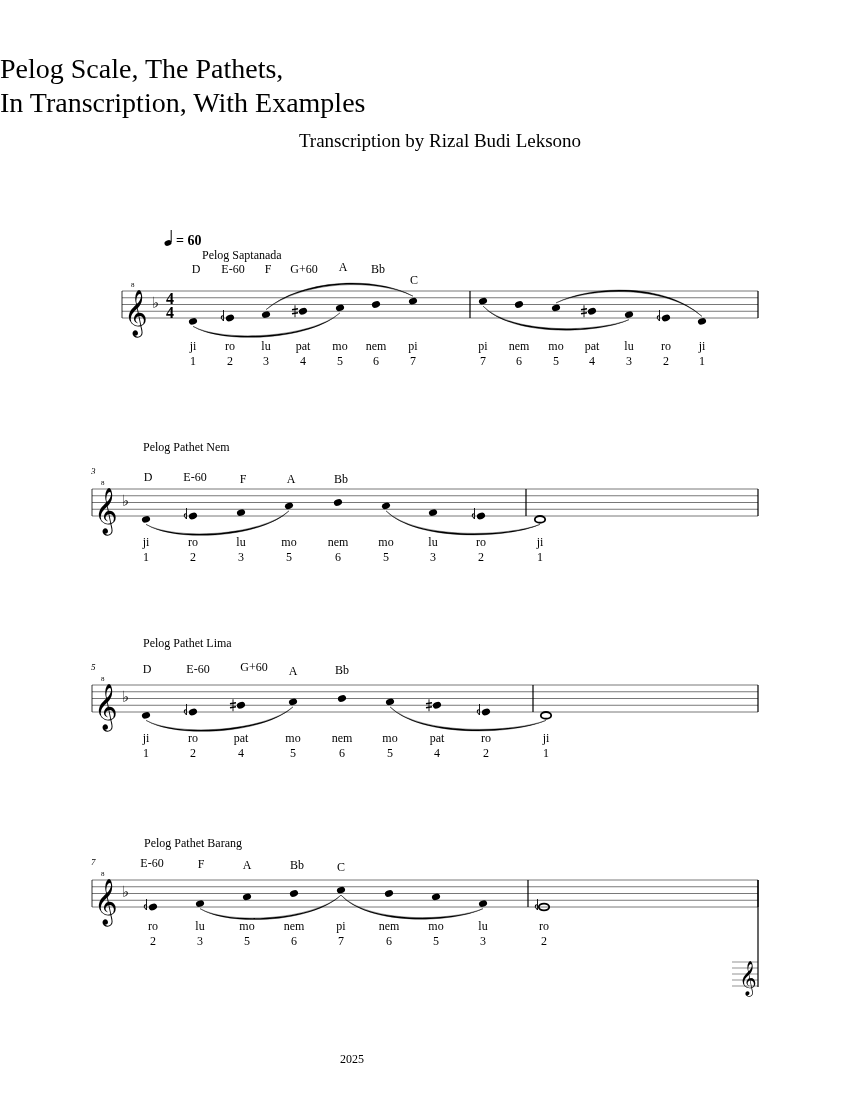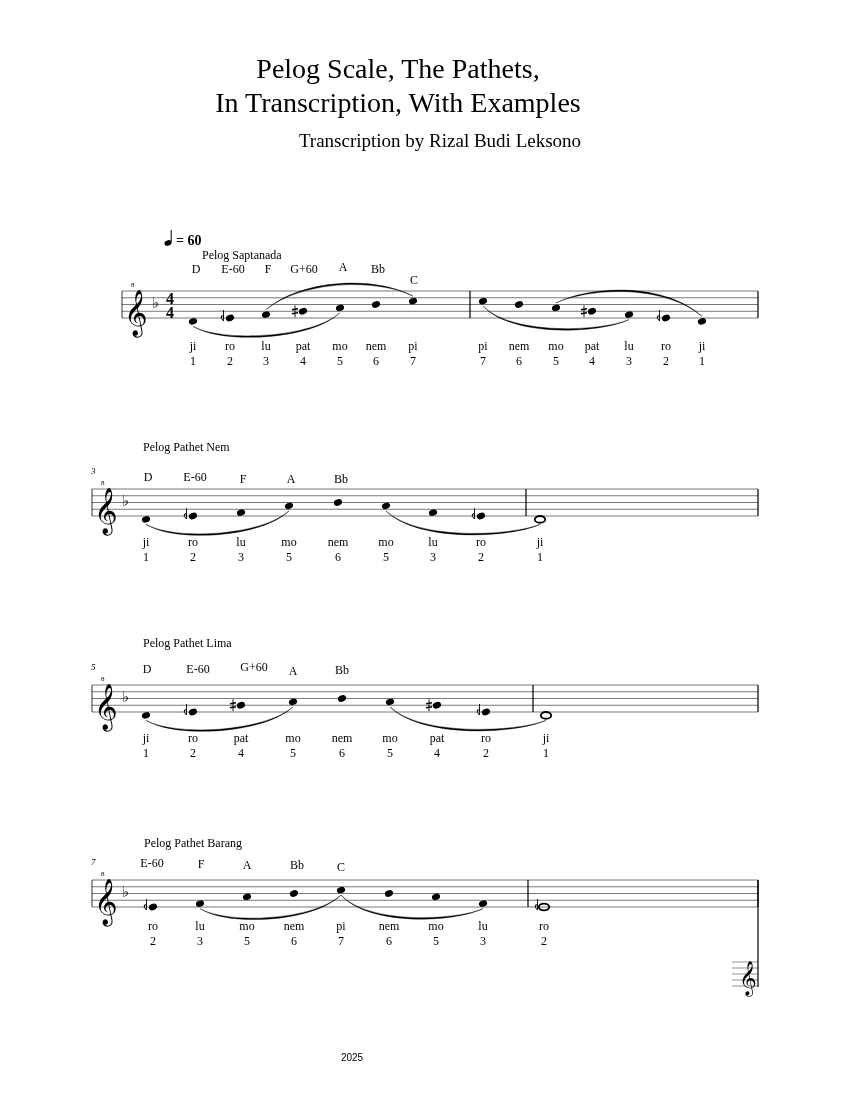--- a/index.html
+++ b/index.html
@@ -1,23 +1,23 @@
 <!DOCTYPE html>
 <html><head>
 <meta charset="utf-8">
 <style>
   html, body { margin: 0; padding: 0; background: #ffffff; }
   body { width: 850px; height: 1100px; position: relative; overflow: hidden;
          font-family: "DejaVu Serif", "Liberation Serif", serif; color: #000; }
-  .title { position: absolute; left: 0; width: 796px; text-align: center;
+  .title { position: absolute; left: 0; width: 796px; 
            font-family: "Liberation Serif", "DejaVu Serif", serif; font-size: 28px; line-height: 34px; }
   .subtitle { position: absolute; left: 0; width: 850px; text-align: center; padding-left: 30px; box-sizing: border-box;
               font-family: "Liberation Serif", "DejaVu Serif", serif; font-size: 19px; }
   .footer { position: absolute; left: 0; width: 704px; text-align: center; top: 1052px;
-            font-family: Liberation Sans, sans-serif; font-size: 10px; }
+            font-family: Liberation Serif, serif; font-size: 12px; }
   svg#score { position: absolute; left: 0; top: 0; }
   svg text { font-family: "Liberation Serif", "DejaVu Serif", serif; }
 </style>
 </head>
 <body>
 
 <div class="title" style="top:52px;">Pelog Scale, The Pathets,</div>
 <div class="title" style="top:86px;">In Transcription, With Examples</div>
 <div class="subtitle" style="top:130px;">Transcription by Rizal Budi Leksono</div>
 

